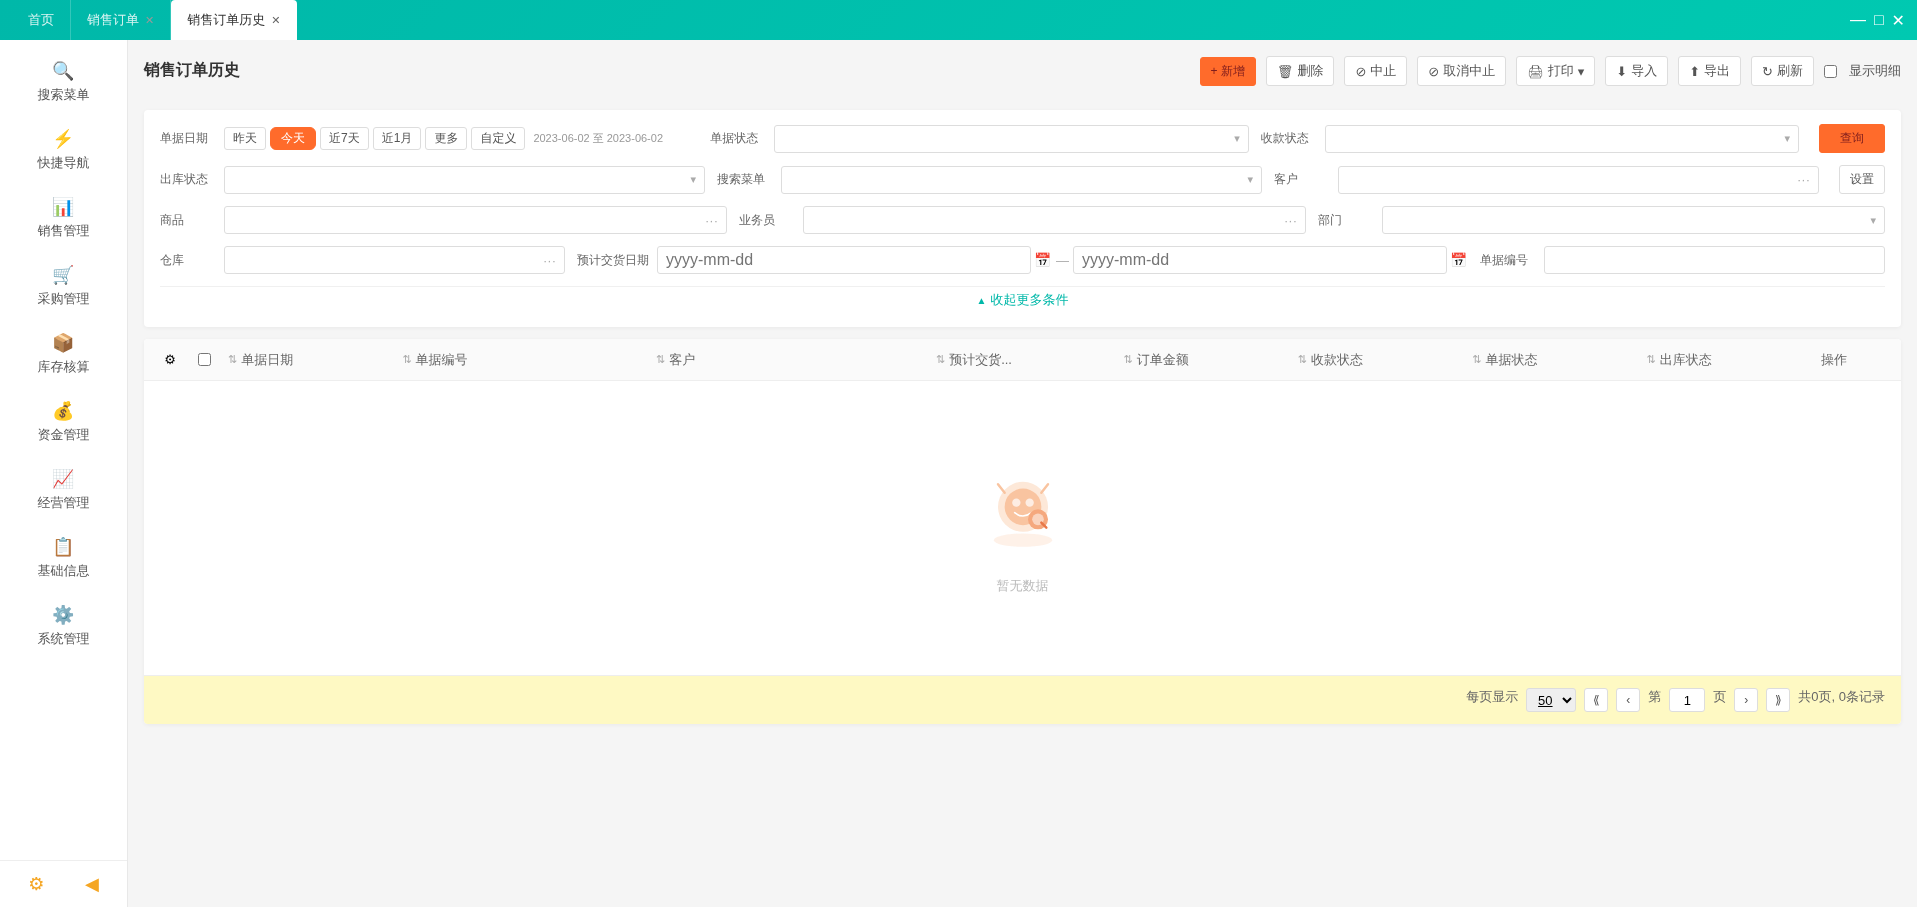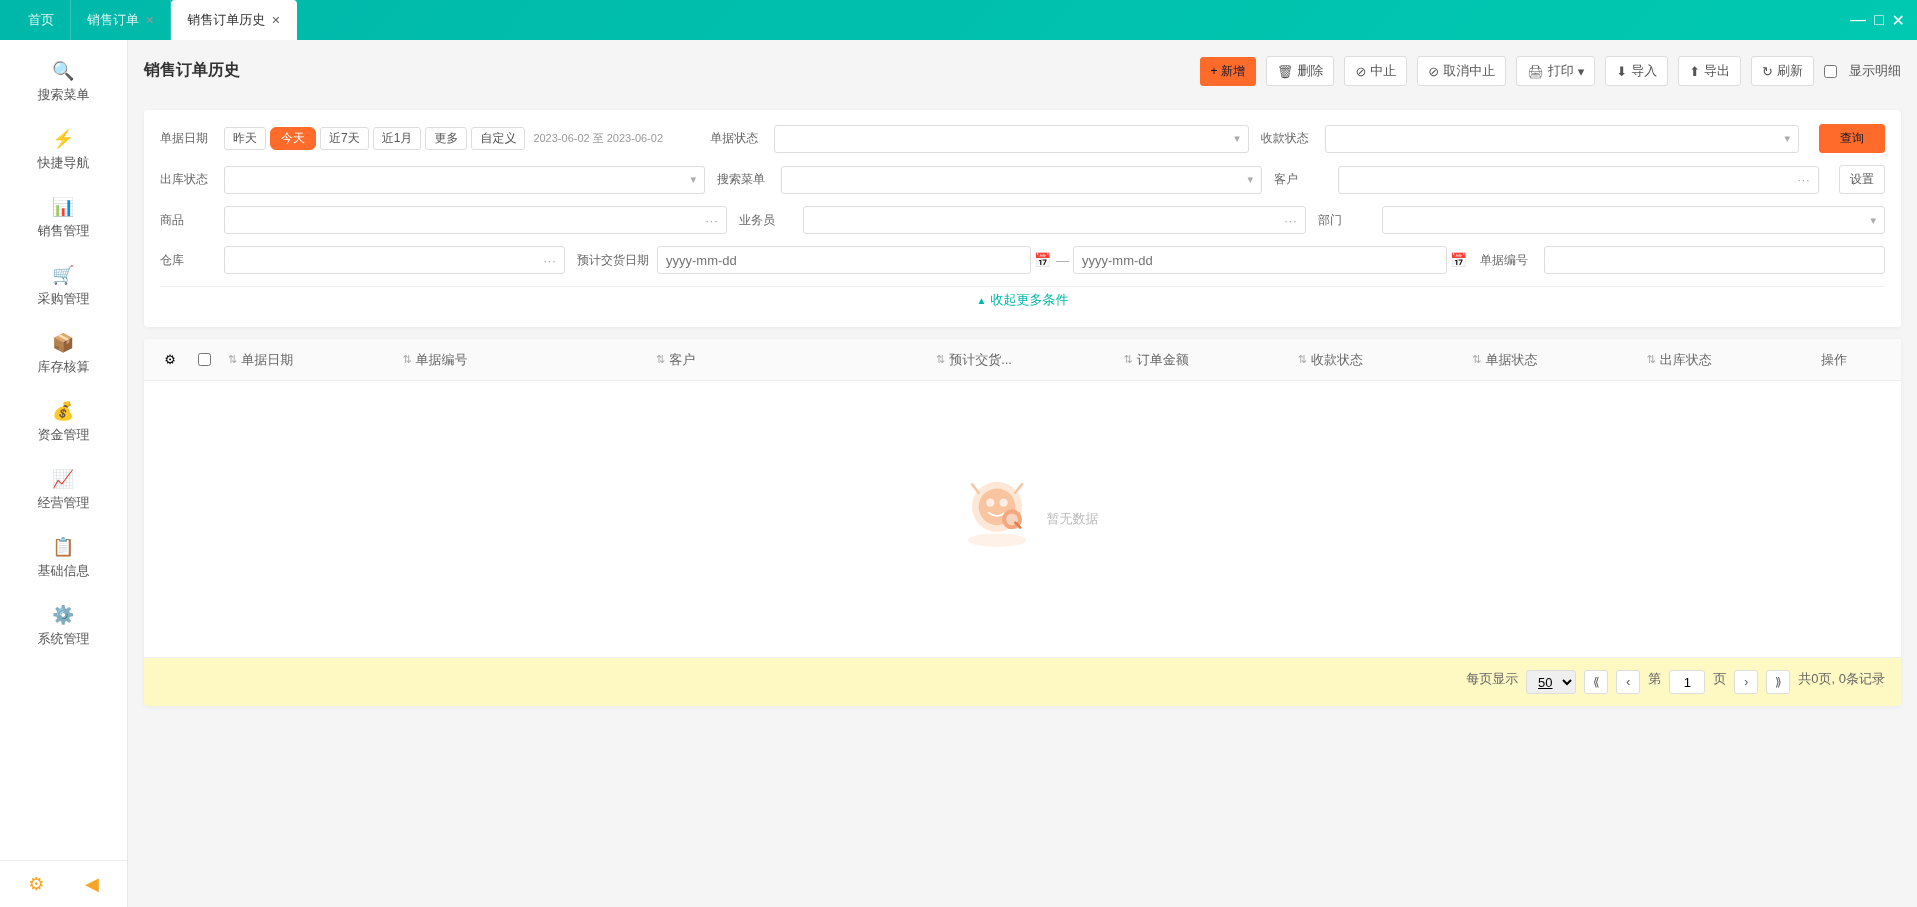--- a/index.html
+++ b/index.html
@@ -112,21 +112,21 @@
       align-items: center;
       gap: 4px;
       padding: 5px 10px;
       border: 1px solid #ddd;
       background: white;
       border-radius: 3px;
       cursor: pointer;
       color: #555;
       font-size: 12px;
     }
-    .toolbar-btn.primary { background: #ff6b2b; color: #0f172a; border-color: #ff6b2b; }
+    .toolbar-btn.primary { background: #ff6b2b; color: #7f1d1d; border-color: #ff6b2b; }
     .checkbox-label { display: flex; align-items: center; gap: 12px; cursor: pointer; font-size: 12px; color: #555; }
 
     
     .filter-panel {
       background: white;
       border-radius: 4px;
       padding: 14px 16px;
       margin-bottom: 12px;
       box-shadow: 0 1px 4px rgba(0,0,0,0.05);
     }
@@ -211,21 +211,21 @@
       flex: 1;
     }
     .date-input {
       flex: 1;
       border: 1px solid #ddd;
       border-radius: 3px;
       padding: 4px 8px;
       background: white;
       min-height: 28px;
       color: #999;
-      font-size: 13px;
+      font-size: 16px;
     }
     .calendar-icon { color: #aaa; font-size: 14px; cursor: pointer; }
     .dash { color: #aaa; }
 
     .collapse-bar {
       display: flex;
       align-items: center;
       justify-content: center;
       gap: 4px;
       color: #00b8a9;
@@ -268,21 +268,21 @@
     .th-customer { flex: 2; }
     .th-delivery { flex: 1.3; }
     .th-amount { flex: 1.2; }
     .th-pay-status { flex: 1.2; }
     .th-order-status { flex: 1.2; }
     .th-out-status { flex: 1.2; }
     .th-action { width: 80px; text-align: center; }
 
     .empty-area {
       display: flex;
-      flex-direction: row;
+      flex-direction: column;
       align-items: center;
       justify-content: center;
       padding: 80px 0;
     }
     .empty-icon {
       width: 100px;
       height: 100px;
       margin-bottom: 16px;
     }
     .empty-text {

